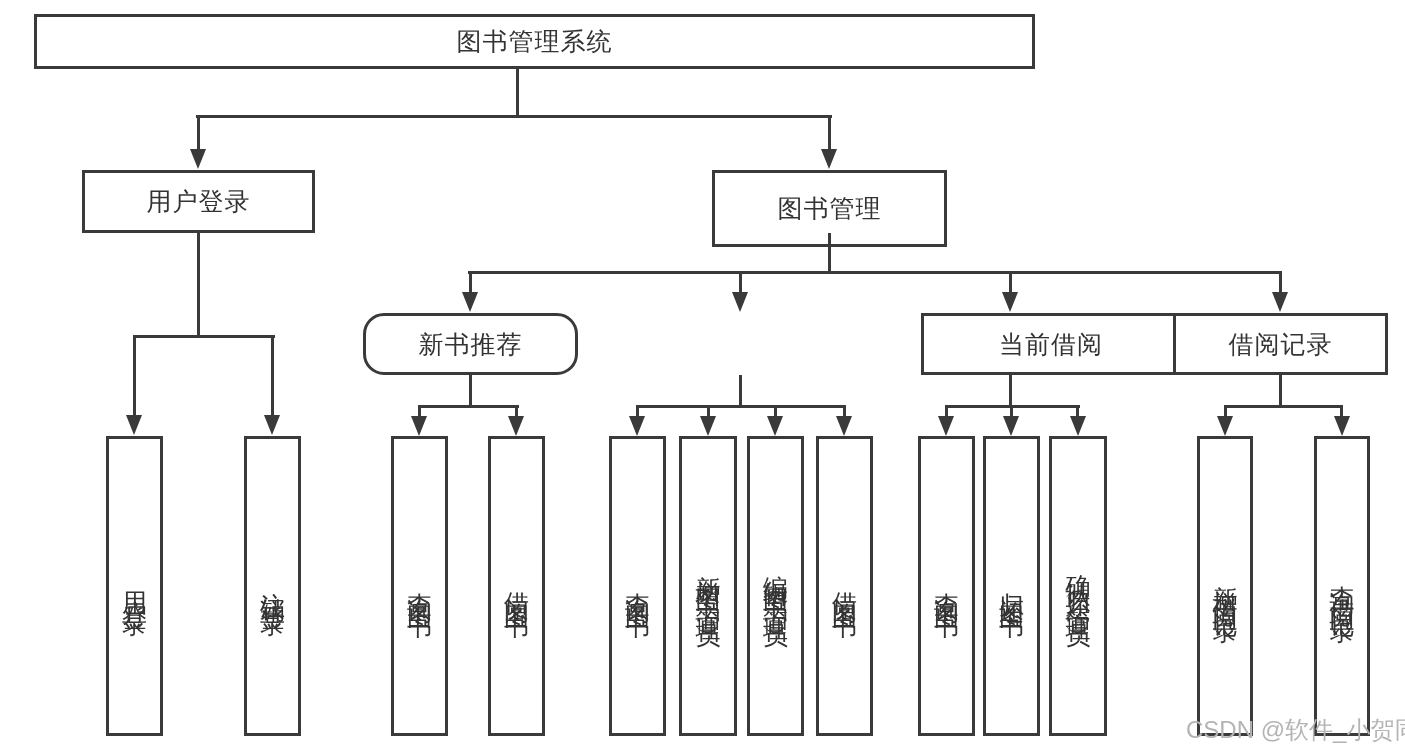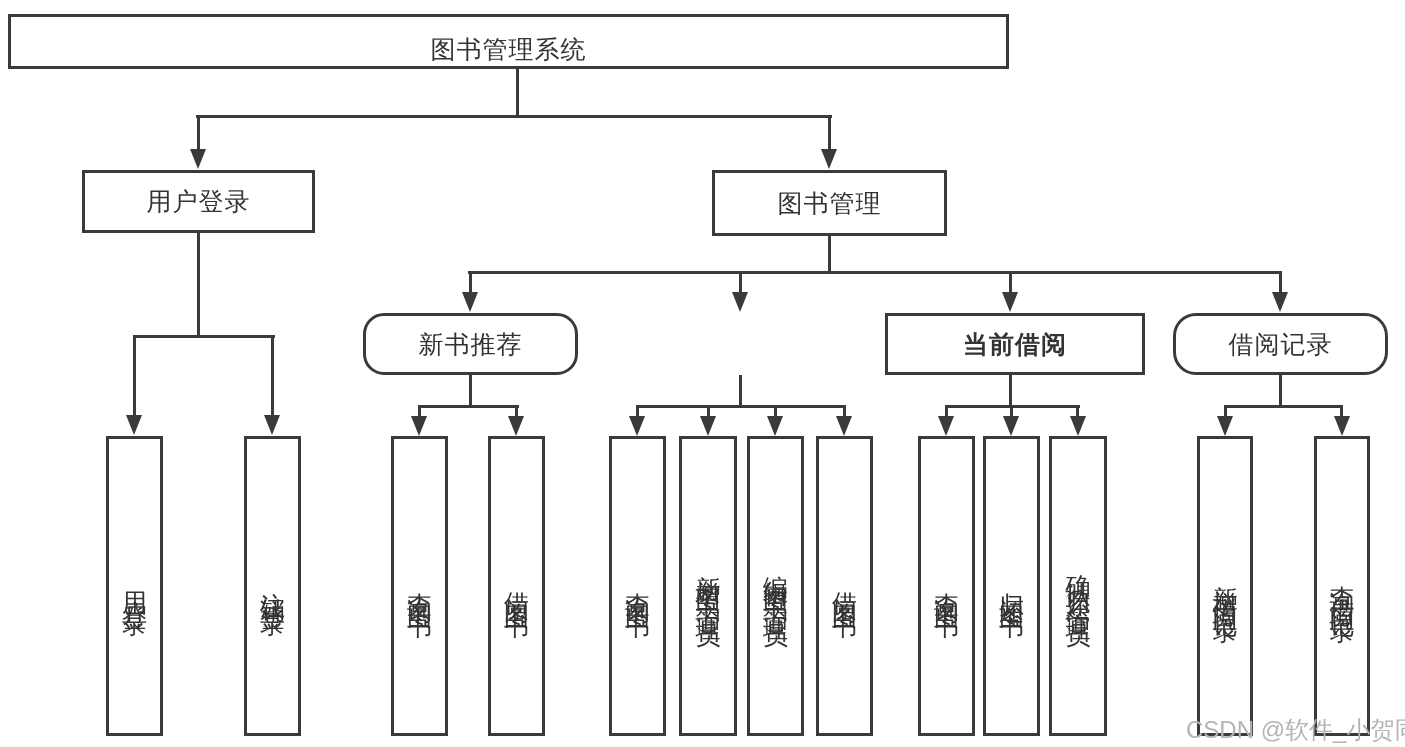--- a/index.html
+++ b/index.html
@@ -51,35 +51,35 @@
     font-size:24px;
     color:var(--watermark);
     white-space:nowrap;
   }
 </style>
 </head>
 <body>
 
 <div class="canvas">
 
-  <div class="box hbox" style="left:8px;top:14px;width:1001px;height:55px;align-items:flex-end;">
+  <div class="box hbox" style="left:34px;top:14px;width:1001px;height:55px;">
     <span>图书管理系统</span>
   </div>
 
   <div class="ln" style="left:516px;top:69px;width:3px;height:49px;"></div>
   <div class="ln" style="left:196px;top:115px;width:636px;height:3px;"></div>
   <div class="ln" style="left:197px;top:115px;width:3px;height:36px;"></div>
   <div class="ar" style="left:190px;top:149px;"></div>
   <div class="ln" style="left:828px;top:115px;width:3px;height:36px;"></div>
   <div class="ar" style="left:821px;top:149px;"></div>
 
   <div class="box hbox" style="left:82px;top:170px;width:233px;height:63px;">
     <span>用户登录</span>
   </div>
-  <div class="box hbox" style="left:712px;top:170px;width:235px;height:66px;">
+  <div class="box hbox" style="left:712px;top:170px;width:235px;height:77px;">
     <span>图书管理</span>
   </div>
 
   <div class="ln" style="left:197px;top:233px;width:3px;height:104px;"></div>
   <div class="ln" style="left:133px;top:335px;width:142px;height:3px;"></div>
   <div class="ln" style="left:133px;top:335px;width:3px;height:82px;"></div>
   <div class="ar" style="left:126px;top:415px;"></div>
   <div class="ln" style="left:271px;top:335px;width:3px;height:82px;"></div>
   <div class="ar" style="left:264px;top:415px;"></div>
 
@@ -90,24 +90,24 @@
   <div class="ln" style="left:739px;top:271px;width:3px;height:24px;"></div>
   <div class="ar" style="left:732px;top:292px;"></div>
   <div class="ln" style="left:1009px;top:271px;width:3px;height:24px;"></div>
   <div class="ar" style="left:1002px;top:292px;"></div>
   <div class="ln" style="left:1279px;top:271px;width:3px;height:24px;"></div>
   <div class="ar" style="left:1272px;top:292px;"></div>
 
   <div class="box hbox" style="left:363px;top:313px;width:215px;height:62px;border-radius:21px;">
     <span>新书推荐</span>
   </div>
-  <div class="box hbox" style="left:885px;top:313px;width:260px;height:62px;font-weight:bold;">
+  <div class="box hbox" style="left:921px;top:313px;width:260px;height:62px;">
     <span>当前借阅</span>
   </div>
-  <div class="box hbox" style="left:1173px;top:313px;width:215px;height:62px;border-radius:23px;">
+  <div class="box hbox" style="left:1173px;top:313px;width:215px;height:62px;">
     <span>借阅记录</span>
   </div>
 
   <div class="ln" style="left:469px;top:375px;width:3px;height:32px;"></div>
   <div class="ln" style="left:418px;top:405px;width:101px;height:3px;"></div>
   <div class="ln" style="left:418px;top:405px;width:3px;height:13px;"></div>
   <div class="ar" style="left:411px;top:416px;"></div>
   <div class="ln" style="left:515px;top:405px;width:3px;height:13px;"></div>
   <div class="ar" style="left:508px;top:416px;"></div>
 

